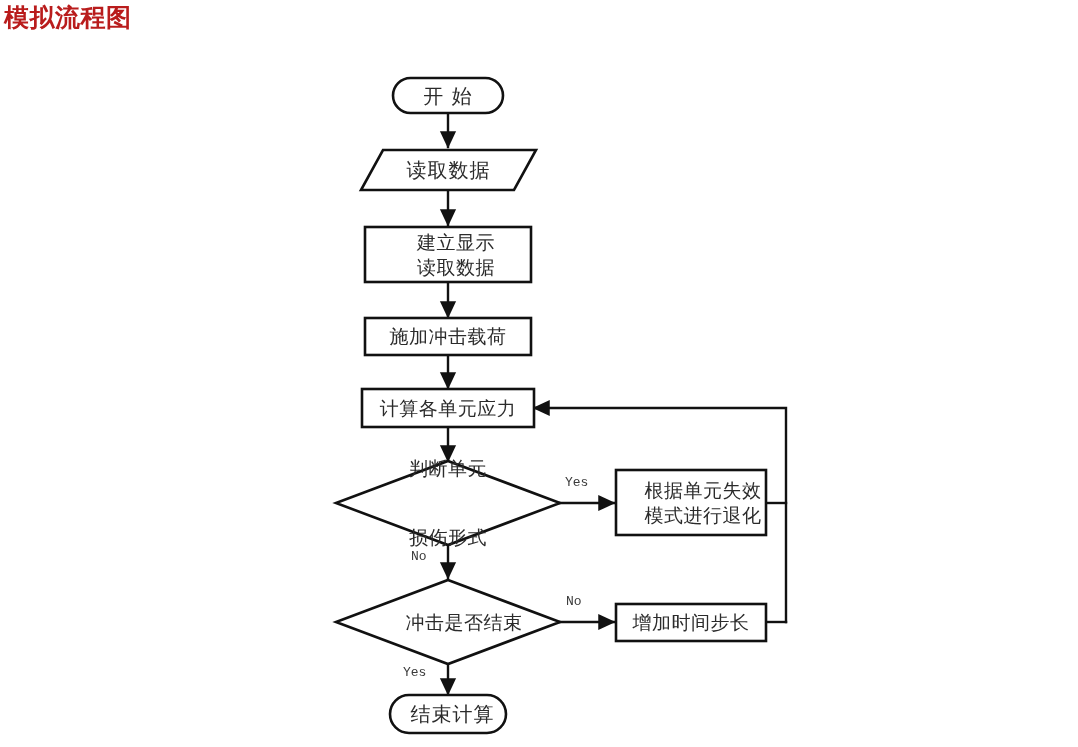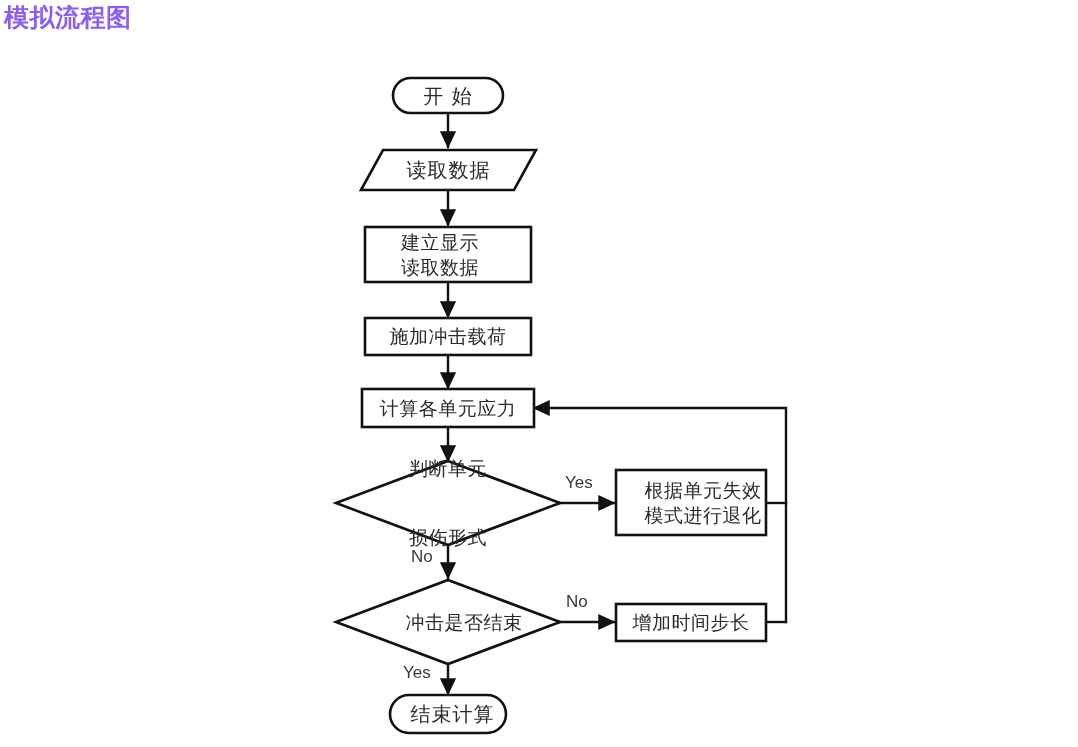--- a/index.html
+++ b/index.html
@@ -17,21 +17,21 @@
     color: #1a1a1a;
   }
   #page-title {
     position: absolute;
     left: 4px;
     top: 2px;
     font-size: 25px;
     line-height: 32px;
     font-weight: 700;
     letter-spacing: 0.5px;
-    color: #8b5cf6;
+    color: #b91c1c;
     white-space: nowrap;
   }
   #flowchart-canvas {
     position: absolute;
     left: 0;
     top: 0;
     width: 1078px;
     height: 747px;
   }
   .node-label {
@@ -66,24 +66,24 @@
     letter-spacing: 0.5px;
   }
   .decision-label {
     font-size: 19px;
     line-height: 25px;
     letter-spacing: 0.5px;
     gap: 44px;
   }
   .edge-label {
     position: absolute;
-    font-size: 17px;
+    font-size: 13px;
     line-height: 19px;
     color: #3a3a3a;
-    font-family: Liberation Sans, sans-serif;
+    font-family: Liberation Mono, monospace;
     white-space: nowrap;
     pointer-events: none;
   }
   svg .shape {
     fill: #ffffff;
     stroke: #111111;
     stroke-width: 2.6;
     stroke-linejoin: miter;
   }
   svg .conn {
@@ -157,21 +157,21 @@
 </svg>
 
 <div class="node-label terminal-label" style="left:393px; top:78px; width:110px; height:35px;">
   <span class="line spaced">开 始</span>
 </div>
 
 <div class="node-label io-label" style="left:361px; top:150px; width:175px; height:40px;">
   <span class="line">读取数据</span>
 </div>
 
-<div class="node-label process-label" style="left:357px; top:227px; width:166px; height:55px;align-items:center;">
+<div class="node-label process-label" style="left:373px; top:227px; width:166px; height:55px;align-items:center;">
   <span class="line">建立显示</span>
   <span class="line">读取数据</span>
 </div>
 
 <div class="node-label process-label" style="left:365px; top:318px; width:166px; height:37px;">
   <span class="line">施加冲击载荷</span>
 </div>
 
 <div class="node-label process-label" style="left:362px; top:389px; width:172px; height:38px;">
   <span class="line">计算各单元应力</span>

